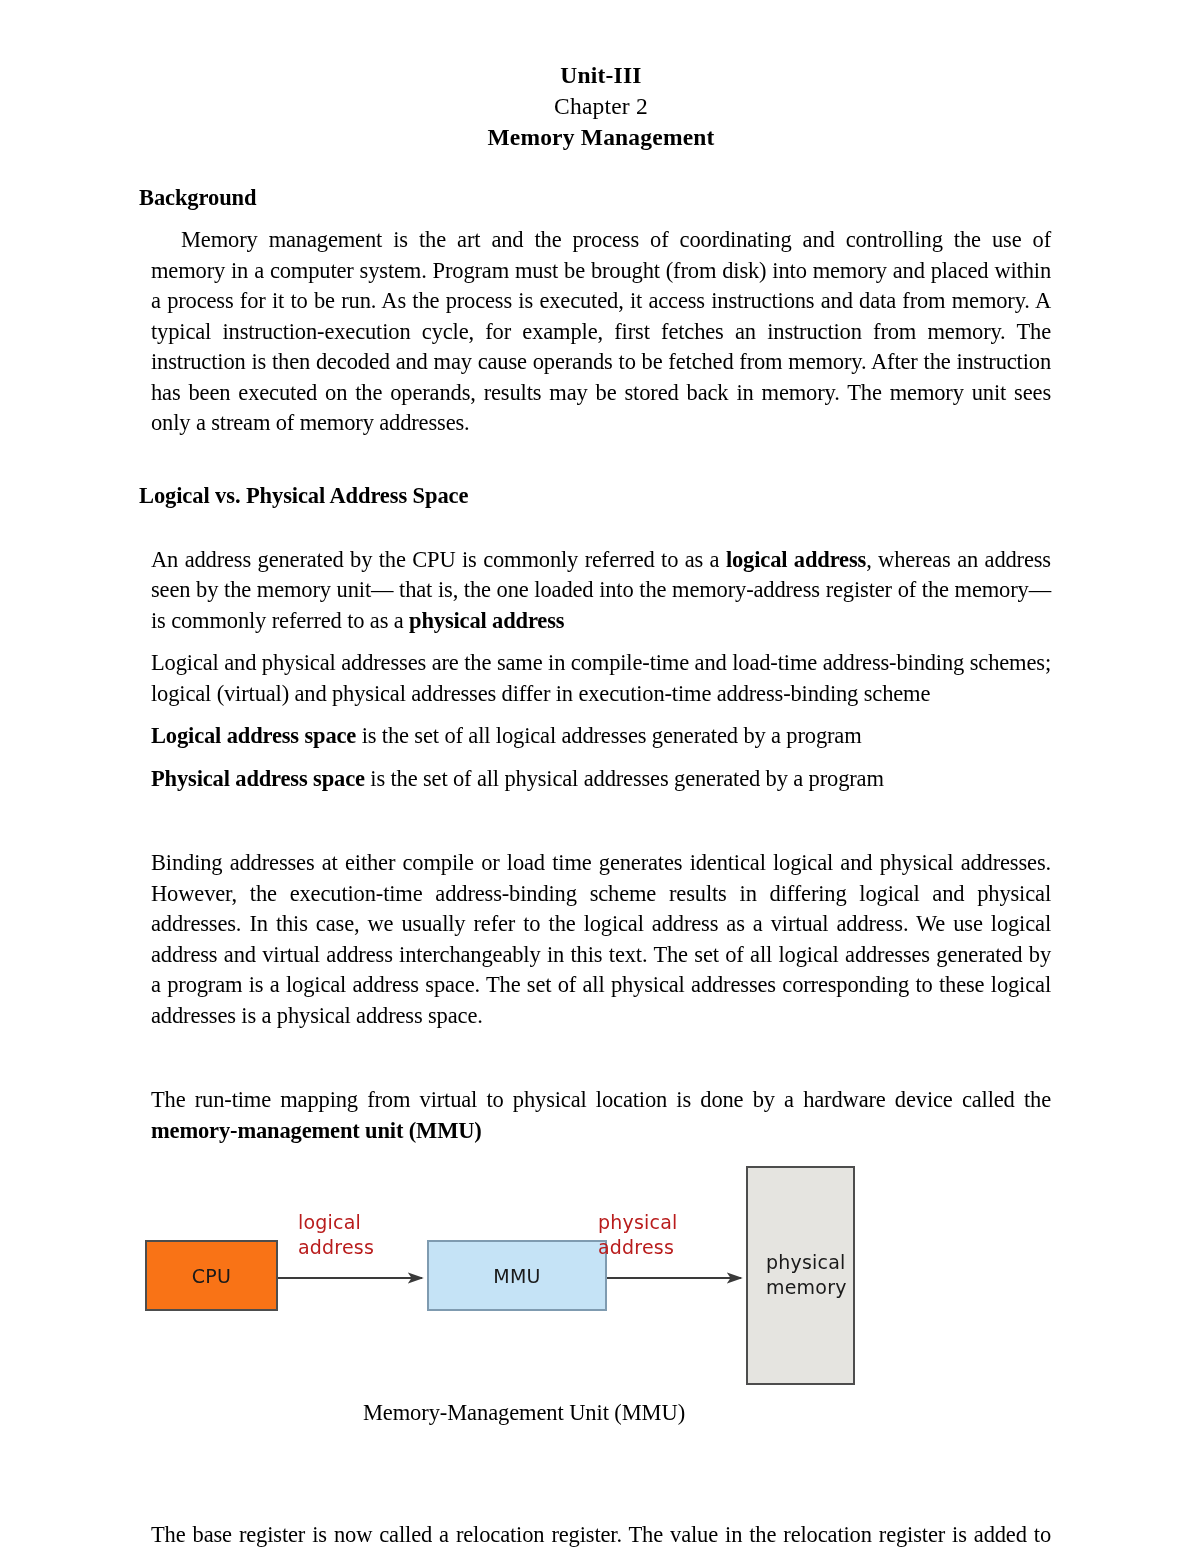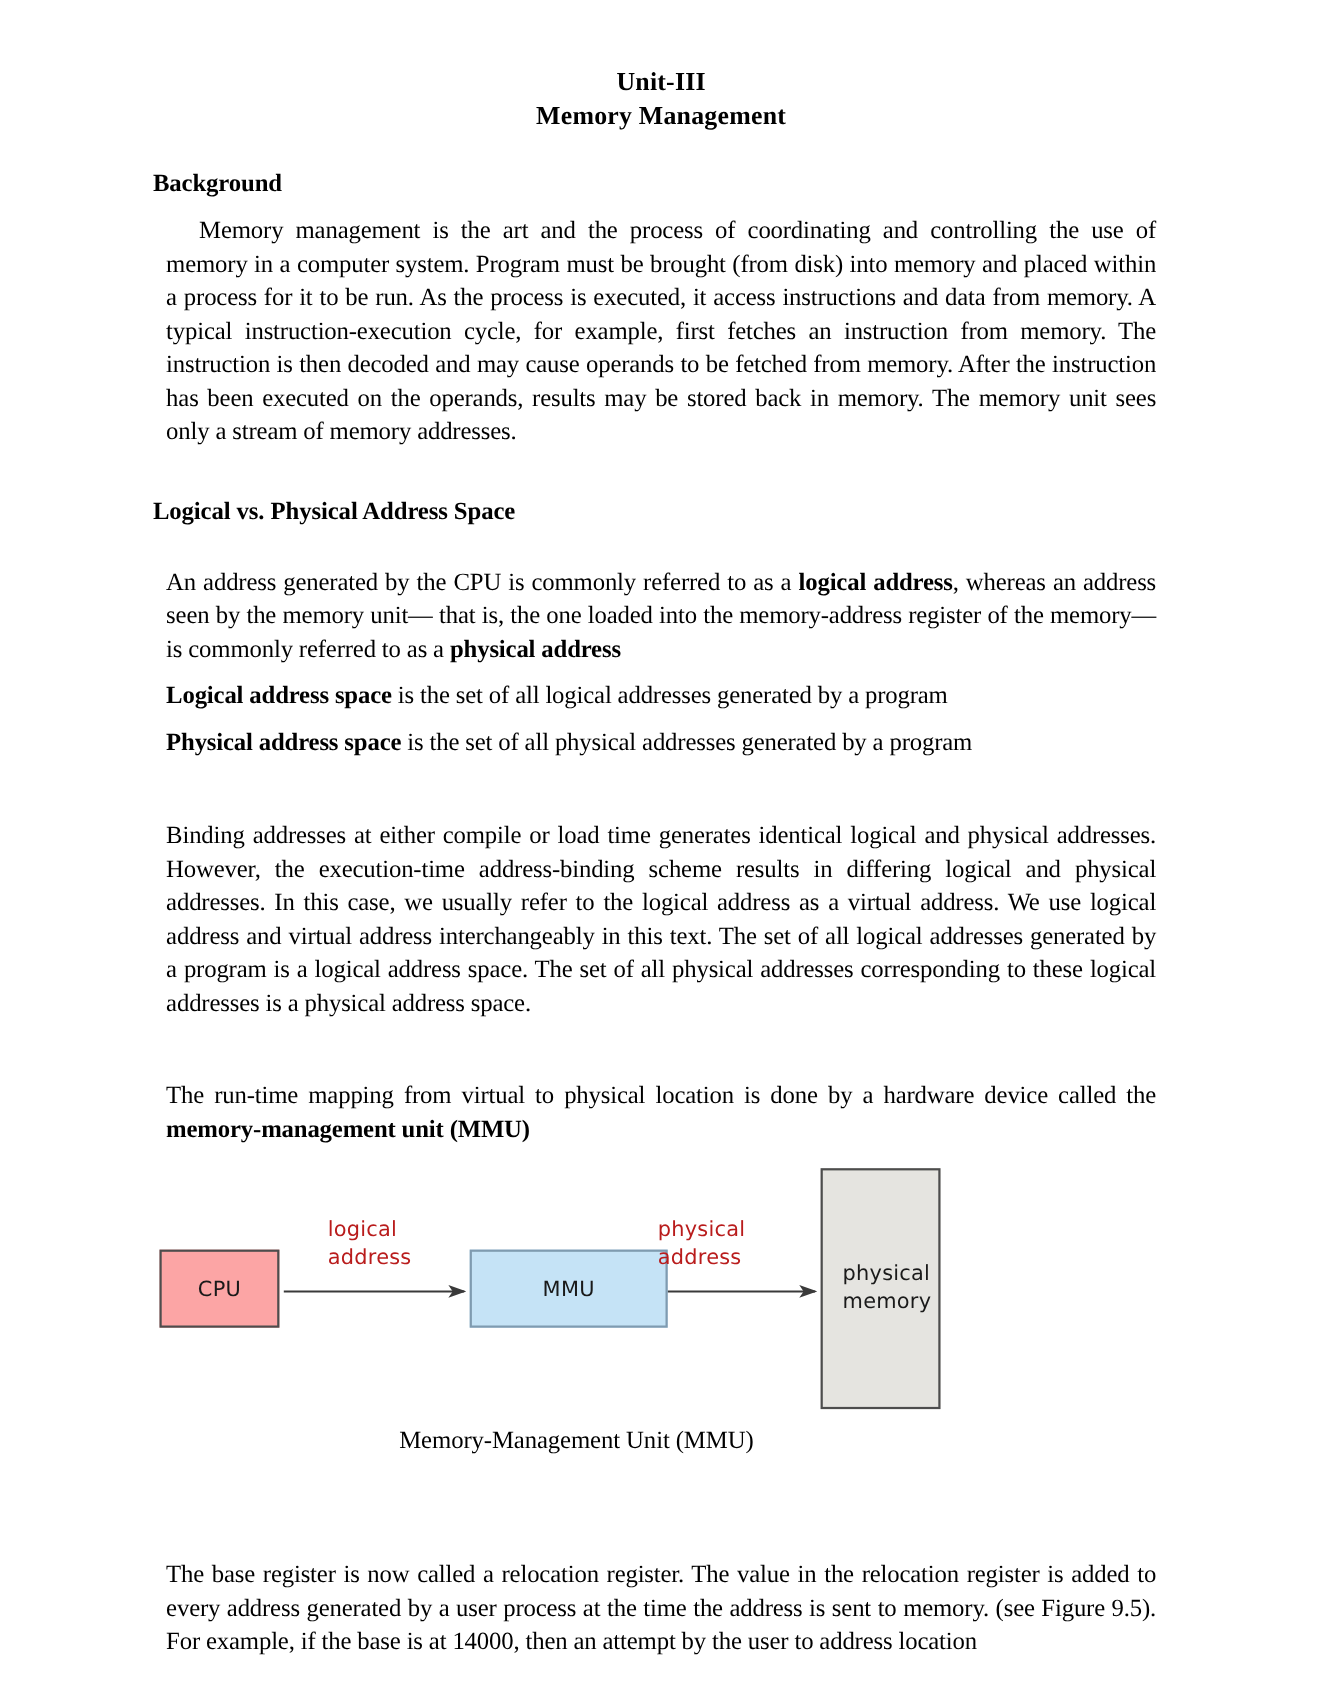--- a/index.html
+++ b/index.html
@@ -77,23 +77,23 @@
     align-items: center;
     justify-content: center;
     font-family: "DejaVu Sans", "Liberation Sans", sans-serif;
     font-size: 19px;
     color: #1a1a1a;
     letter-spacing: 0.3px;
   }
   .box-cpu {
     left: 6px;
     top: 74px;
-    width: 109px;
+    width: 133px;
     height: 71px;
-    background: #fca5a5;
+    background: #f97316;
     border: 2px solid #4d4d4d;
   }
   .box-mmu {
     left: 288px;
     top: 74px;
     width: 180px;
     height: 71px;
     background: #c5e3f6;
     border: 2px solid #7f9bb0;
   }
@@ -140,36 +140,38 @@
   }
 </style>
 </head>
 <body>
 
 <div class="page">
   <div class="content">
 
     <div class="title-block">
       <div class="title-line bold">Unit-III</div>
+      <div class="title-line">Chapter 2</div>
       <div class="title-line bold">Memory Management</div>
     </div>
 
     <div class="spacer-lg"></div>
 
     <div class="h-bold">Background</div>
     <p class="indent-first">Memory management is the art and the process of coordinating and controlling the use of memory in a computer system. Program must be brought (from disk)  into memory and placed within a process for it to be run. As the process is executed, it access instructions and data from memory. A typical instruction-execution cycle, for example, first fetches an instruction from memory. The instruction is then decoded and may cause operands to be fetched from memory. After the instruction has been executed on the operands, results may be stored back in memory. The memory unit sees only a stream of memory addresses.</p>
 
     <div class="spacer-lg"></div>
 
     <div class="h-bold">Logical vs. Physical Address Space</div>
 
     <div class="spacer-md"></div>
 
     <p><span>An address generated by the CPU is commonly referred to as a </span><span class="b">logical address</span><span>, whereas an address seen by the memory unit— that is, the one loaded into the memory-address register of the memory—is commonly referred to as a </span><span class="b">physical address</span></p>
 
+    <p>Logical and physical addresses are the same in compile-time and load-time address-binding schemes; logical (virtual) and physical addresses differ in execution-time address-binding scheme</p>
 
     <p class="noj"><span class="b">Logical address space</span><span> is the set of all logical addresses generated by a program</span></p>
 
     <p class="noj"><span class="b">Physical address space</span><span> is the set of all physical addresses generated by a program</span></p>
 
     <div class="spacer-lg"></div>
 
     <p>Binding addresses at either compile or load time generates identical logical and physical addresses. However, the execution-time address-binding scheme results in differing logical and physical addresses. In this case, we usually refer to the logical address as a virtual address. We use logical address and virtual address interchangeably in this text. The set of all logical addresses generated by a program is a logical address space. The set of all physical addresses corresponding to these logical addresses is a physical address space.</p>
 
     <div class="spacer-lg"></div>

